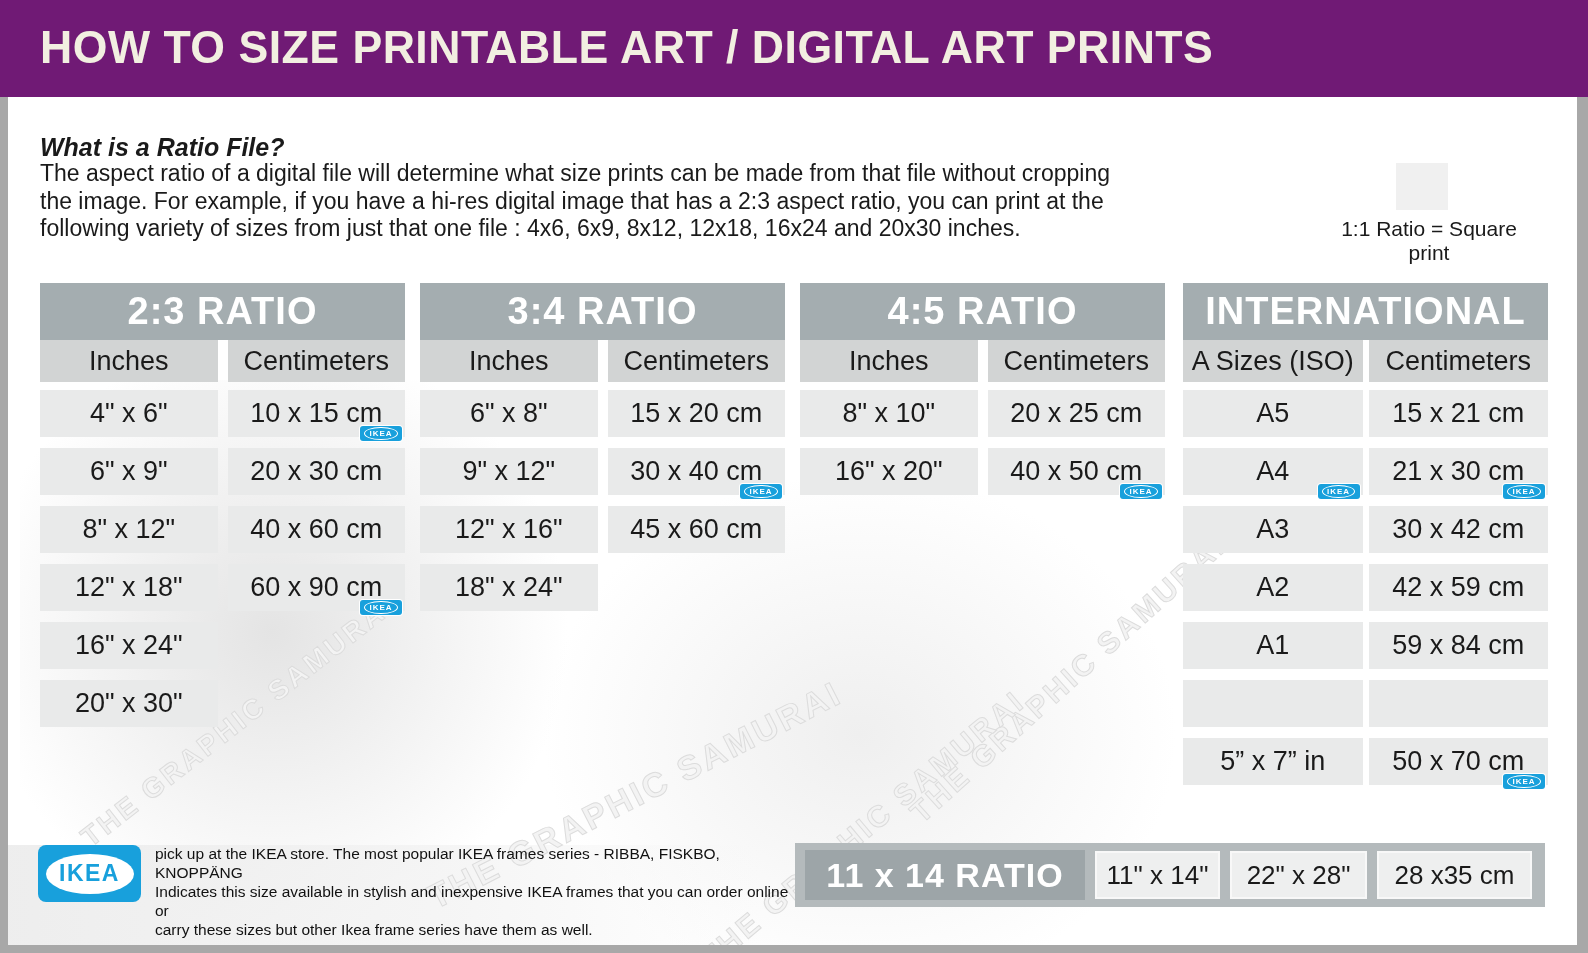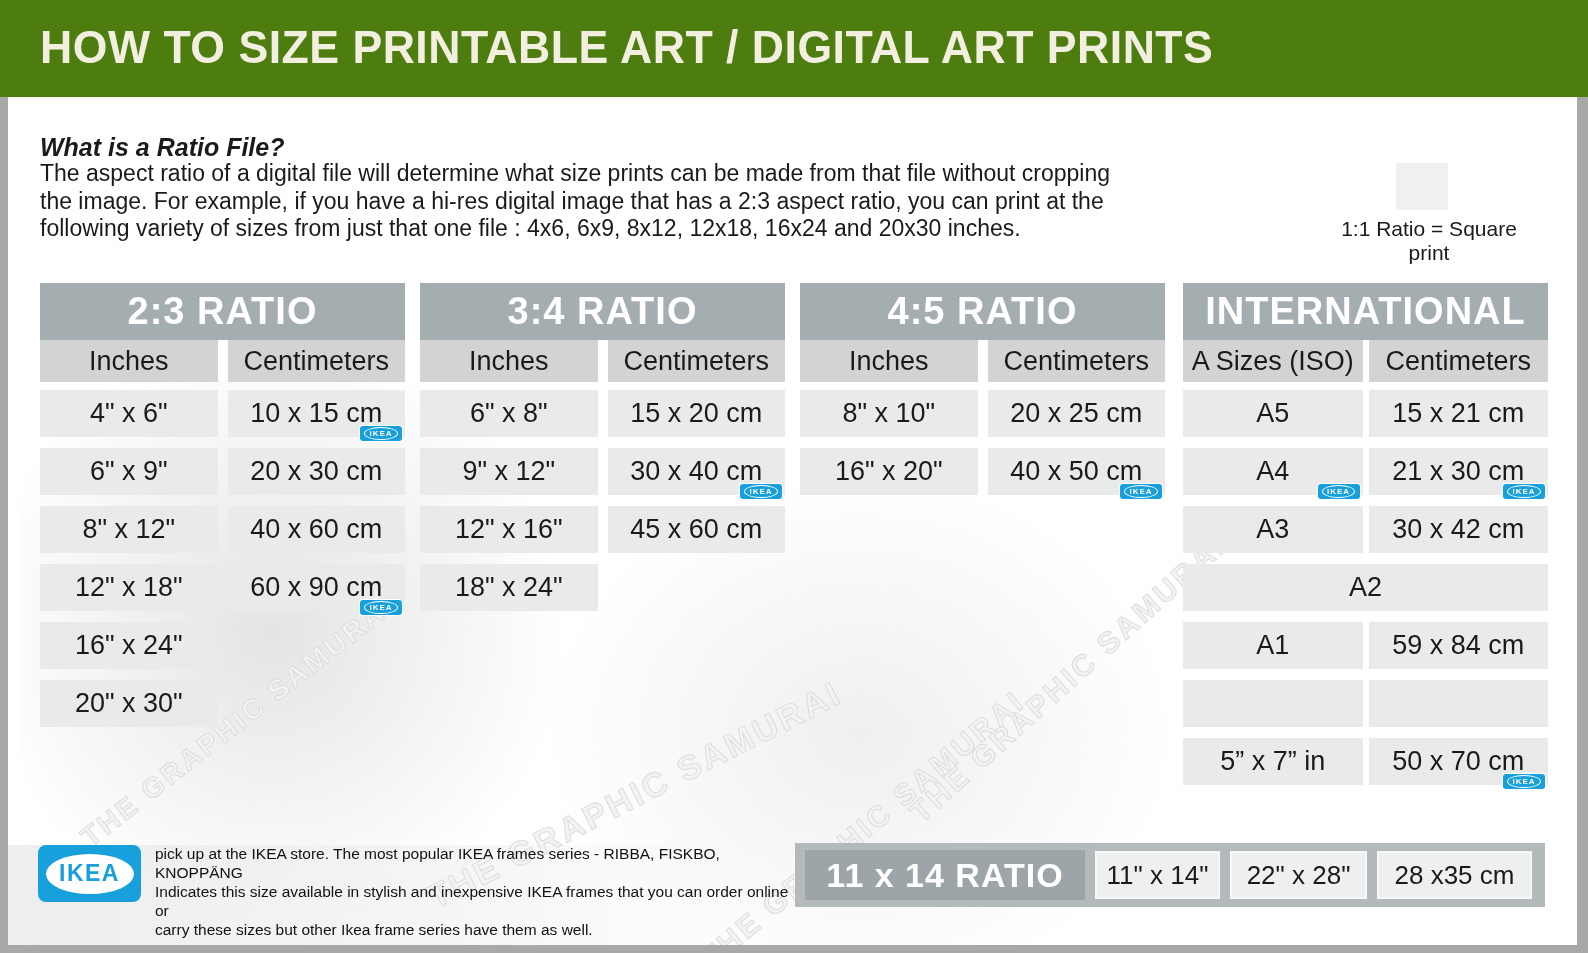--- a/index.html
+++ b/index.html
@@ -1,21 +1,21 @@
 <!DOCTYPE html>
 <html><head>
 <meta charset="utf-8">
 <style>
   html,body { margin:0; padding:0; background:#ffffff; }
   .page {
     position:relative; width:1588px; height:953px; overflow:hidden;
     font-family:"Liberation Sans", sans-serif; color:#1a1a1a; background:#ffffff;
   }
   
-  .topbar { position:absolute; left:0; top:0; width:1588px; height:97px; background:#4d7c0f; z-index:3; }
+  .topbar { position:absolute; left:0; top:0; width:1588px; height:97px; background:#701a75; z-index:3; }
   .page-title {
     position:absolute; left:40px; top:20px; font-size:46px; font-weight:bold;
     color:#f2efe1; letter-spacing:0.5px; transform:scaleX(.97); transform-origin:left center; white-space:nowrap;
   }
   .border-left  { position:absolute; left:0; top:97px; width:8px; height:856px; background:#a8a8a8; z-index:3; }
   .border-right { position:absolute; left:1577px; top:97px; width:11px; height:856px; background:#a8a8a8; z-index:3; }
   .border-bottom{ position:absolute; left:0; top:945px; width:1588px; height:8px; background:#a8a8a8; z-index:3; }
 
   
   .bg-blob { position:absolute; z-index:0; pointer-events:none; }
@@ -306,20 +306,23 @@
             <span>A3</span>
           </div>
           <div class="cell">
             <span>30 x 42 cm</span>
           </div>
         </div>
         <div class="trow">
           <div class="cell">
             <span>A2</span>
           </div>
+          <div class="cell">
+            <span>42 x 59 cm</span>
+          </div>
         </div>
         <div class="trow">
           <div class="cell">
             <span>A1</span>
           </div>
           <div class="cell">
             <span>59 x 84 cm</span>
           </div>
         </div>
         <div class="trow">

